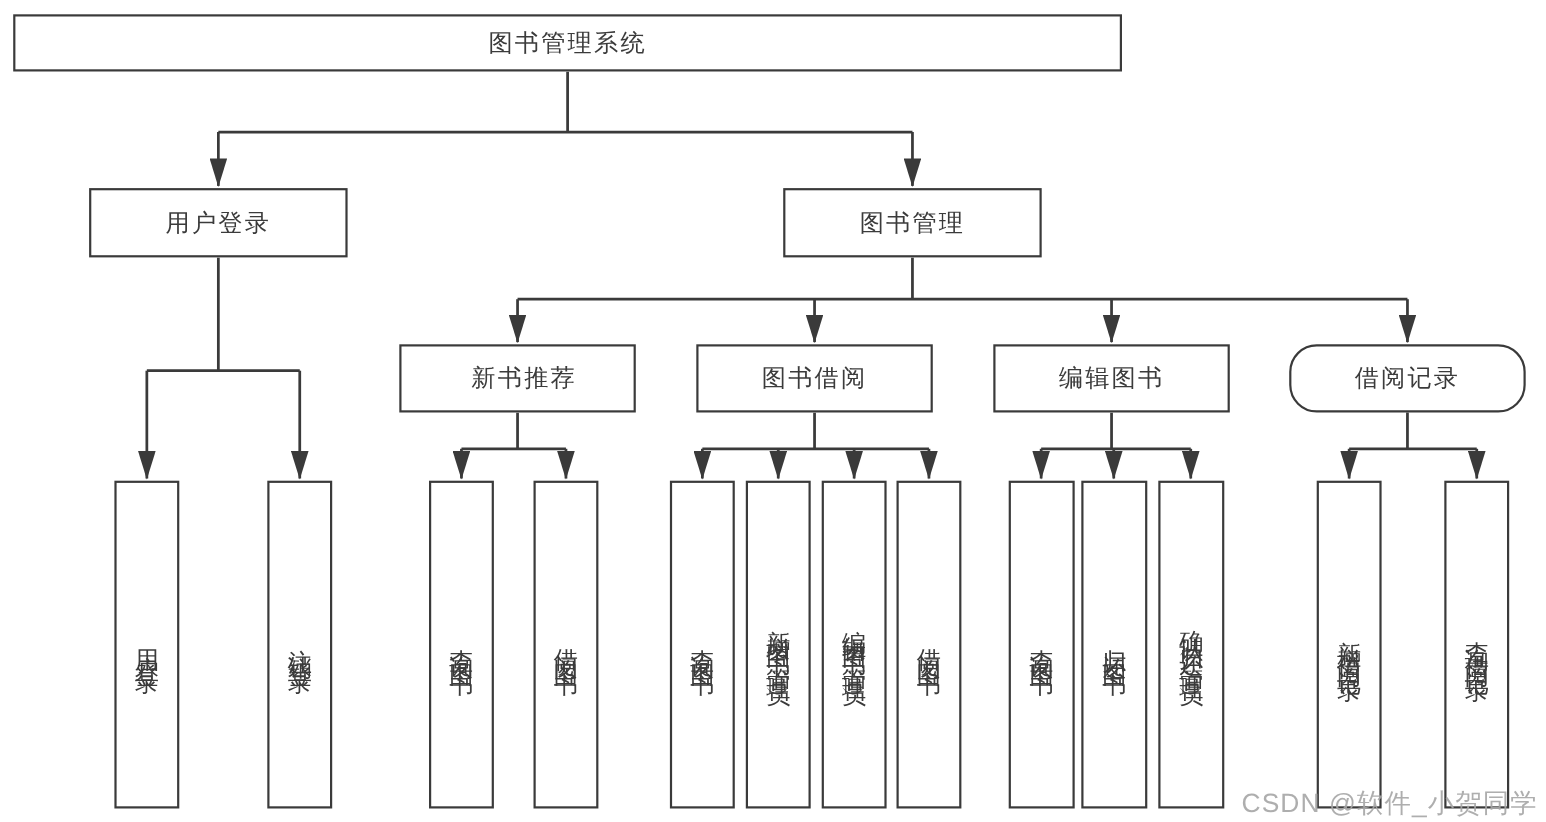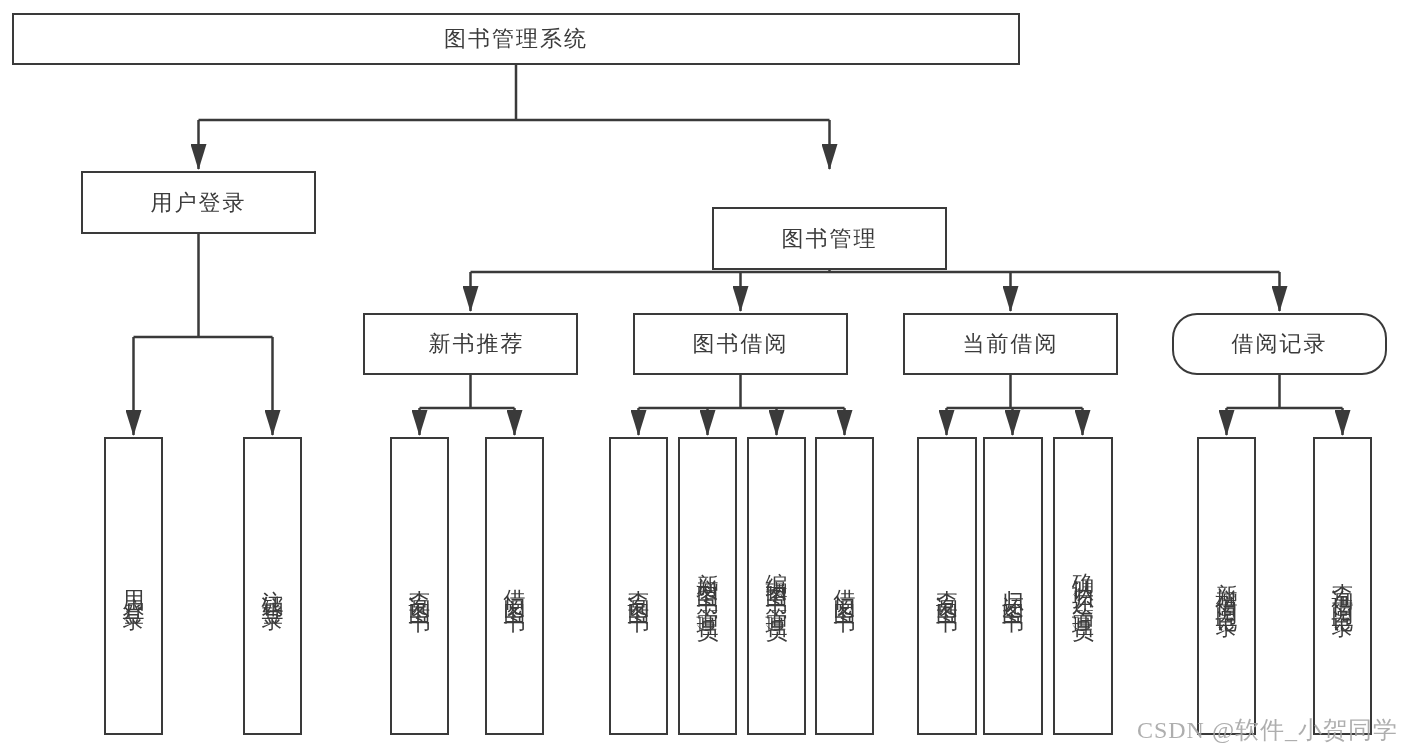--- a/index.html
+++ b/index.html
@@ -8,21 +8,21 @@
     --box-bg:#ffffff;
     --wm-color:#a6a6a6;
     --page-bg:#ffffff;
   }
   html,body{margin:0;padding:0;background:var(--page-bg);}
   .stage{
     position:relative;
     width:1405px;height:747px;
     background:var(--page-bg);
     overflow:hidden;
-    font-family:Liberation Serif, serif;
+    font-family:Liberation Sans, sans-serif;
     color:var(--text-color);
   }
   .wires{position:absolute;left:0;top:0;width:1405px;height:747px;z-index:1;}
   .wires line, .wires path{stroke:var(--line-color);stroke-width:2.5;fill:none;}
   .wires .head{fill:var(--line-color);stroke:none;}
   .node{
     position:absolute;
     box-sizing:border-box;
     background:var(--box-bg);
     border:2.5px solid var(--line-color);
@@ -93,25 +93,25 @@
     <line x1="1082.5" y1="408" x2="1082.5" y2="435" marker-end="url(#arrowhead)"></line>
 
     <path d="M1279.5 375 V408 M1226.5 408 H1342.5"></path>
     <line x1="1226.5" y1="408" x2="1226.5" y2="435" marker-end="url(#arrowhead)"></line>
     <line x1="1342.5" y1="408" x2="1342.5" y2="435" marker-end="url(#arrowhead)"></line>
   </svg>
 
   <div class="node" style="left:12px;top:13px;width:1008px;height:52px;">图书管理系统</div>
 
   <div class="node" style="left:81px;top:171px;width:235px;height:63px;">用户登录</div>
-  <div class="node" style="left:712px;top:171px;width:235px;height:63px;margin-top:36px;">图书管理</div>
+  <div class="node" style="left:712px;top:171px;width:235px;height:63px;">图书管理</div>
 
   <div class="node" style="left:363px;top:313px;width:215px;height:62px;padding-left:12px;">新书推荐</div>
   <div class="node" style="left:633px;top:313px;width:215px;height:62px;text-align:right;">图书借阅</div>
-  <div class="node" style="left:903px;top:313px;width:215px;height:62px;">当前借阅</div>
+  <div class="node" style="left:903px;top:313px;width:215px;height:62px;">编辑图书</div>
   <div class="node" style="left:1172px;top:313px;width:215px;height:62px;border-radius:25px;">借阅记录</div>
 
   <div class="node leaf" style="left:104px;top:437px;width:59px;height:298px;">用户登录</div>
   <div class="node leaf" style="left:243px;top:437px;width:59px;height:298px;">注销登录</div>
 
   <div class="node leaf" style="left:390px;top:437px;width:59px;height:298px;">查询图书</div>
   <div class="node leaf" style="left:485px;top:437px;width:59px;height:298px;">借阅图书</div>
 
   <div class="node leaf" style="left:609px;top:437px;width:59px;height:298px;">查询图书</div>
   <div class="node leaf" style="left:678px;top:437px;width:59px;height:298px;">新增图书（管理员）</div>

